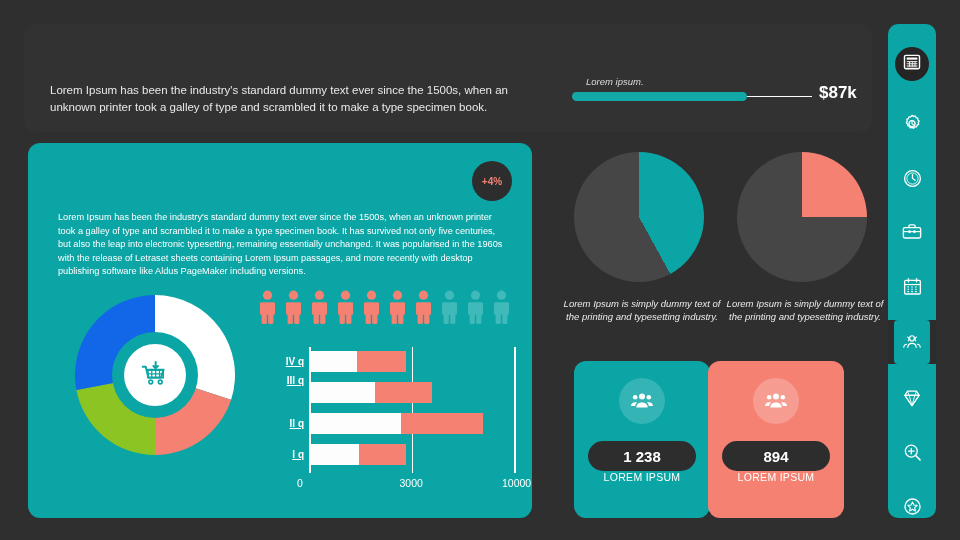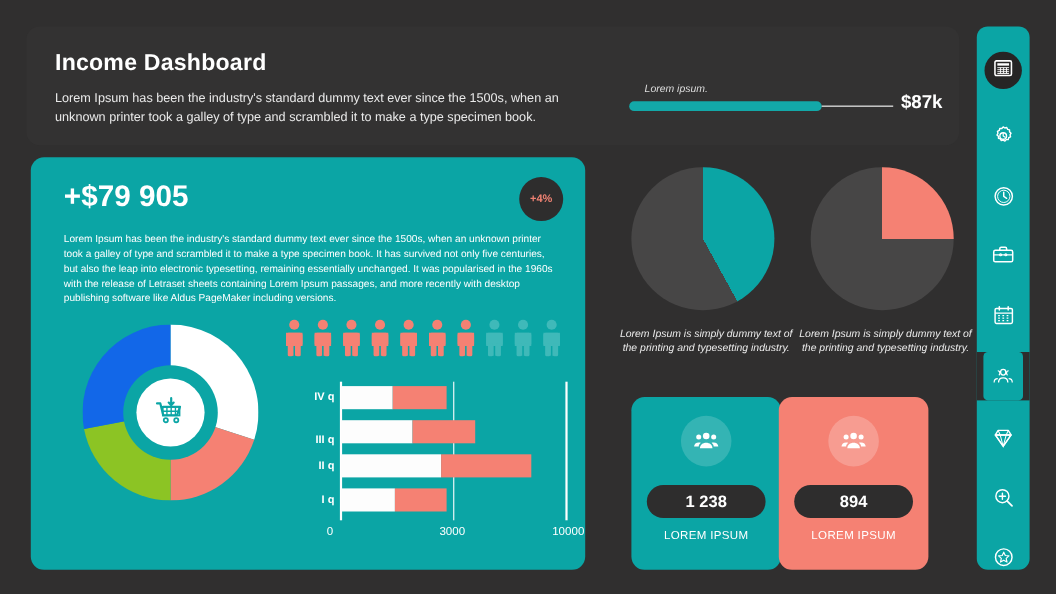--- a/index.html
+++ b/index.html
@@ -104,21 +104,21 @@
 
   
   .barchart { position: absolute; left: 222px; top: 200px; width: 268px; height: 160px; }
   .bc-axis { position: absolute; left: 59px; top: 4px; width: 1.5px; height: 126px; background: #fff; }
   .grid-line { position: absolute; top: 4px; width: 1.5px; height: 126px; background: #fff; }
   .bc-row { position: absolute; left: 0; height: 21px; display: flex; }
   .bc-seg-a { background: #fdfdfd; height: 100%; }
   .bc-seg-b { background: #f58173; height: 100%; }
   .bc-ylabel {
     position: absolute; left: 0; width: 54px; text-align: right;
-    font-size: 10px; color: #ffffff; font-weight: bold;
+    font-size: 10px; color: #ffffff; font-weight: bold; text-decoration: underline;
   }
   .bc-xlabel { position: absolute; top: 134px; font-size: 10.5px; color: #ffffff; }
 
   
   .pie { position: absolute; width: 130px; height: 130px; border-radius: 50%; }
   .pie-cap {
     position: absolute; width: 170px; text-align: center;
     font-size: 9.5px; font-style: italic; line-height: 13px; color: #eaeaea;
   }
 
@@ -131,21 +131,21 @@
   .stat-icon-circle {
     margin-top: 17px; width: 46px; height: 46px; border-radius: 50%;
     display: flex; align-items: center; justify-content: center;
   }
   .stat-pill {
     margin-top: 17px; width: 108px; height: 30px; border-radius: 15px;
     background: #2e2d2d; color: #fff; font-size: 15px; font-weight: bold;
     display: flex; align-items: center; justify-content: center;
   }
   .stat-label {
-    margin-top: 10px; font-size: 10.5px; color: #ffffff; letter-spacing: .3px;
+    font-size: 10.5px; color: #ffffff; letter-spacing: .3px;
   }
 
   
   .sidebar {
     position: absolute; left: 888px; top: 24px;
     width: 48px; height: 494px;
     background: #0ba5a5; border-radius: 10px;
   }
   .sb-item {
     position: relative; width: 48px; height: 40px;
@@ -165,34 +165,32 @@
     position: absolute; left: 6px; top: 0; width: 36px; height: 44px;
     background: #0ba5a5; border-radius: 4px;
   }
 </style>
 </head>
 <body>
 
 <div class="stage">
 
   <div class="header-card">
-    <div class="page-title">Income Dashboard</div>
     <div class="page-desc">Lorem Ipsum has been the industry's standard dummy text ever since the 1500s, when an unknown printer took a galley of type and scrambled it to make a type specimen book.</div>
 
 
     <div class="prog-label">Lorem ipsum.</div>
     <div class="prog-track">
       <div class="prog-fill" id="prog-fill" style="width: 73%;"></div>
       <div class="prog-line" id="prog-line" style="left: 73%;"></div>
     </div>
     <div class="prog-value">$87k</div>
   </div>
 
   <div class="teal-panel">
-    <div class="big-figure">+$79 905</div>
     <div class="badge-pct">+4%</div>
     <div class="panel-desc">Lorem Ipsum has been the industry's standard dummy text ever since the 1500s, when an unknown printer took a galley of type and scrambled it to make a type specimen book. It has survived not only five centuries, but also the leap into electronic typesetting, remaining essentially unchanged. It was popularised in the 1960s with the release of Letraset sheets containing Lorem Ipsum passages, and more recently with desktop publishing software like Aldus PageMaker including versions.</div>
 
     <div class="donut-wrap">
       <svg width="160" height="160" viewBox="0 0 160 160">
         <g id="donut-slices">
             <path d="M 80 80 L 80 0 A 80 80 0 0 1 156.0845213036123 104.7213595499958 Z" fill="#ffffff"></path>
             <path d="M 80 80 L 156.0845213036123 104.7213595499958 A 80 80 0 0 1 80 160 Z" fill="#f58173"></path>
             <path d="M 80 80 L 80 160 A 80 80 0 0 1 1.4170199417049076 94.99050516685797 Z" fill="#8cc424"></path>
             <path d="M 80 80 L 1.4170199417049076 94.99050516685797 A 80 80 0 0 1 79.99999999999999 0 Z" fill="#1267e8"></path>
@@ -305,21 +303,21 @@
             <div class="bc-seg-a" style="width: 91.225px;"></div>
             <div class="bc-seg-b" style="width: 82px;"></div>
           </div>
           <div class="bc-row" style="top: 101px; left: 60px;">
             <div class="bc-seg-a" style="width: 49.2px;"></div>
             <div class="bc-seg-b" style="width: 47.15px;"></div>
           </div>
         </div>
       <div id="bc-ylabels">
           <div class="bc-ylabel" style="top: 13px;">IV q</div>
-          <div class="bc-ylabel" style="top: 52px;">III q</div>
+          <div class="bc-ylabel" style="top: 32px;">III q</div>
           <div class="bc-ylabel" style="top: 75px;">II q</div>
           <div class="bc-ylabel" style="top: 106px;">I q</div>
         </div>
       <div id="bc-xlabels">
           <div class="bc-xlabel" style="left: 47px;">0</div>
           <div class="bc-xlabel" style="left: 149.5px;">3000</div>
           <div class="bc-xlabel" style="left: 252px;">10000</div>
         </div>
     </div>
   </div>

